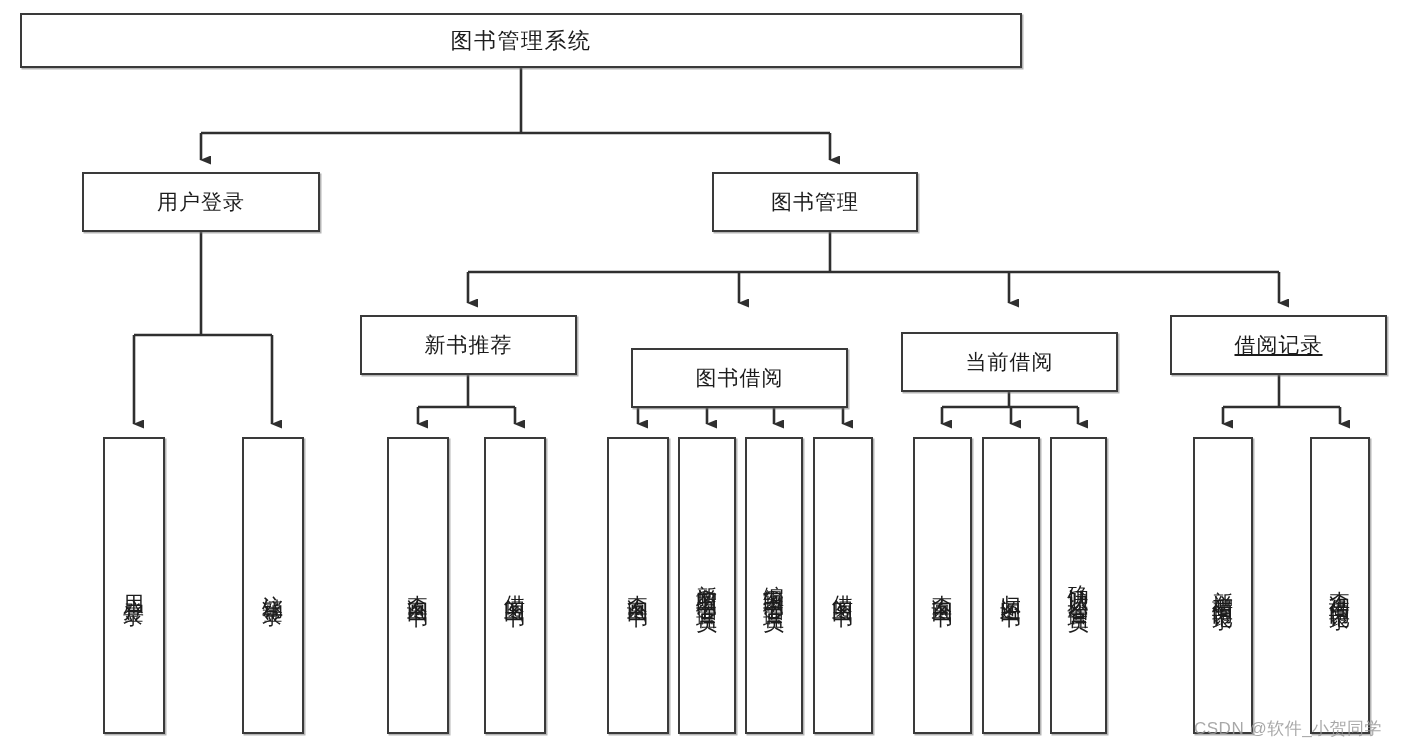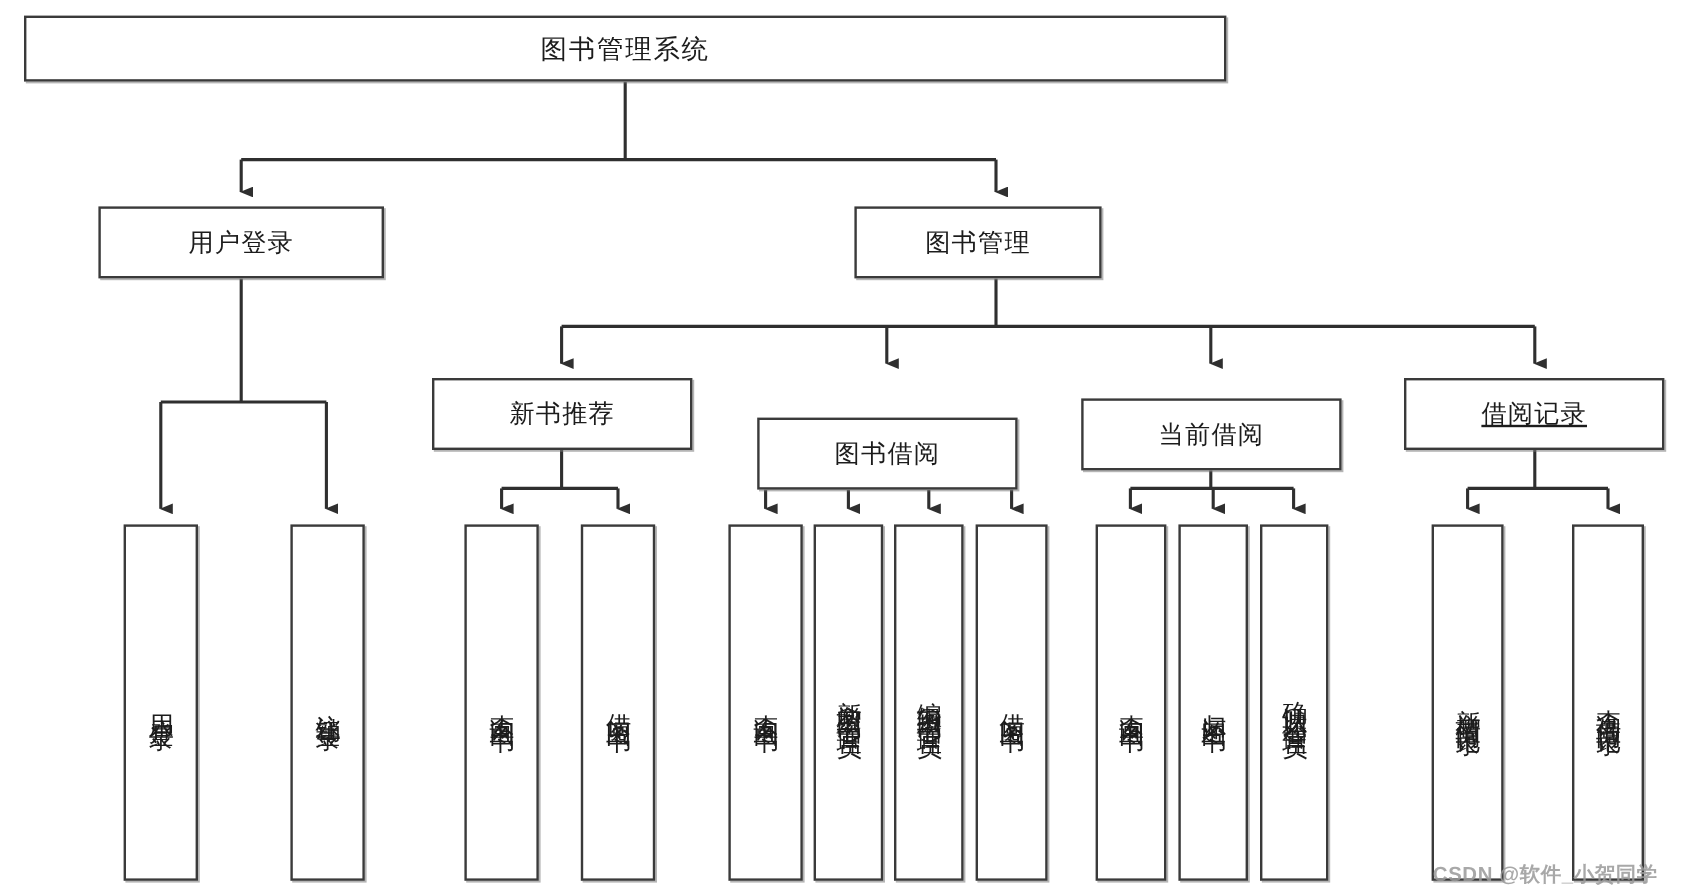--- a/index.html
+++ b/index.html
@@ -161,15 +161,15 @@
   <div class="node leaf" style="left:1050px;top:437px;width:57px;height:297px;">
     <span class="vtext">确认归还（管理员）</span>
   </div>
   <div class="node leaf" style="left:1193px;top:437px;width:60px;height:297px;">
     <span class="vtext">新增借阅记录</span>
   </div>
   <div class="node leaf" style="left:1310px;top:437px;width:60px;height:297px;">
     <span class="vtext">查询借阅记录</span>
   </div>
 
-  <div class="watermark" style="left:1194px;top:717px;font-weight:bold;">CSDN @软件_小贺同学</div>
+  <div class="watermark" style="left:1194px;top:717px;">CSDN @软件_小贺同学</div>
 
 </div>
 
 </body></html>

